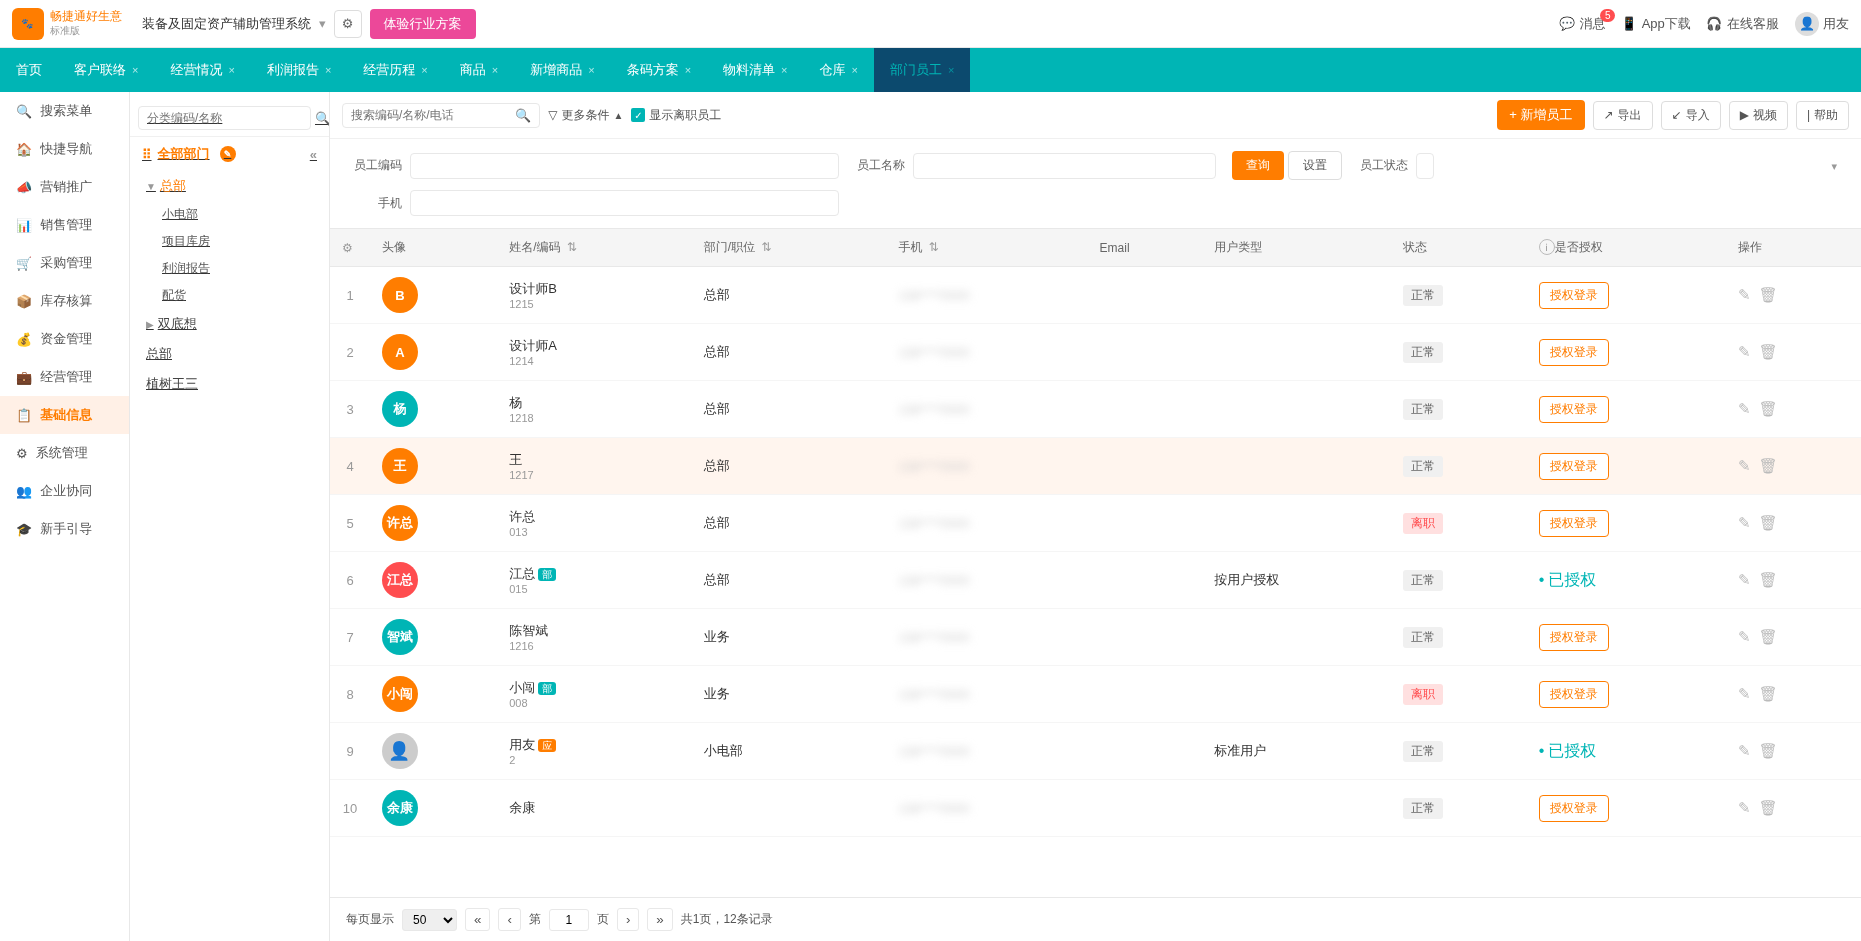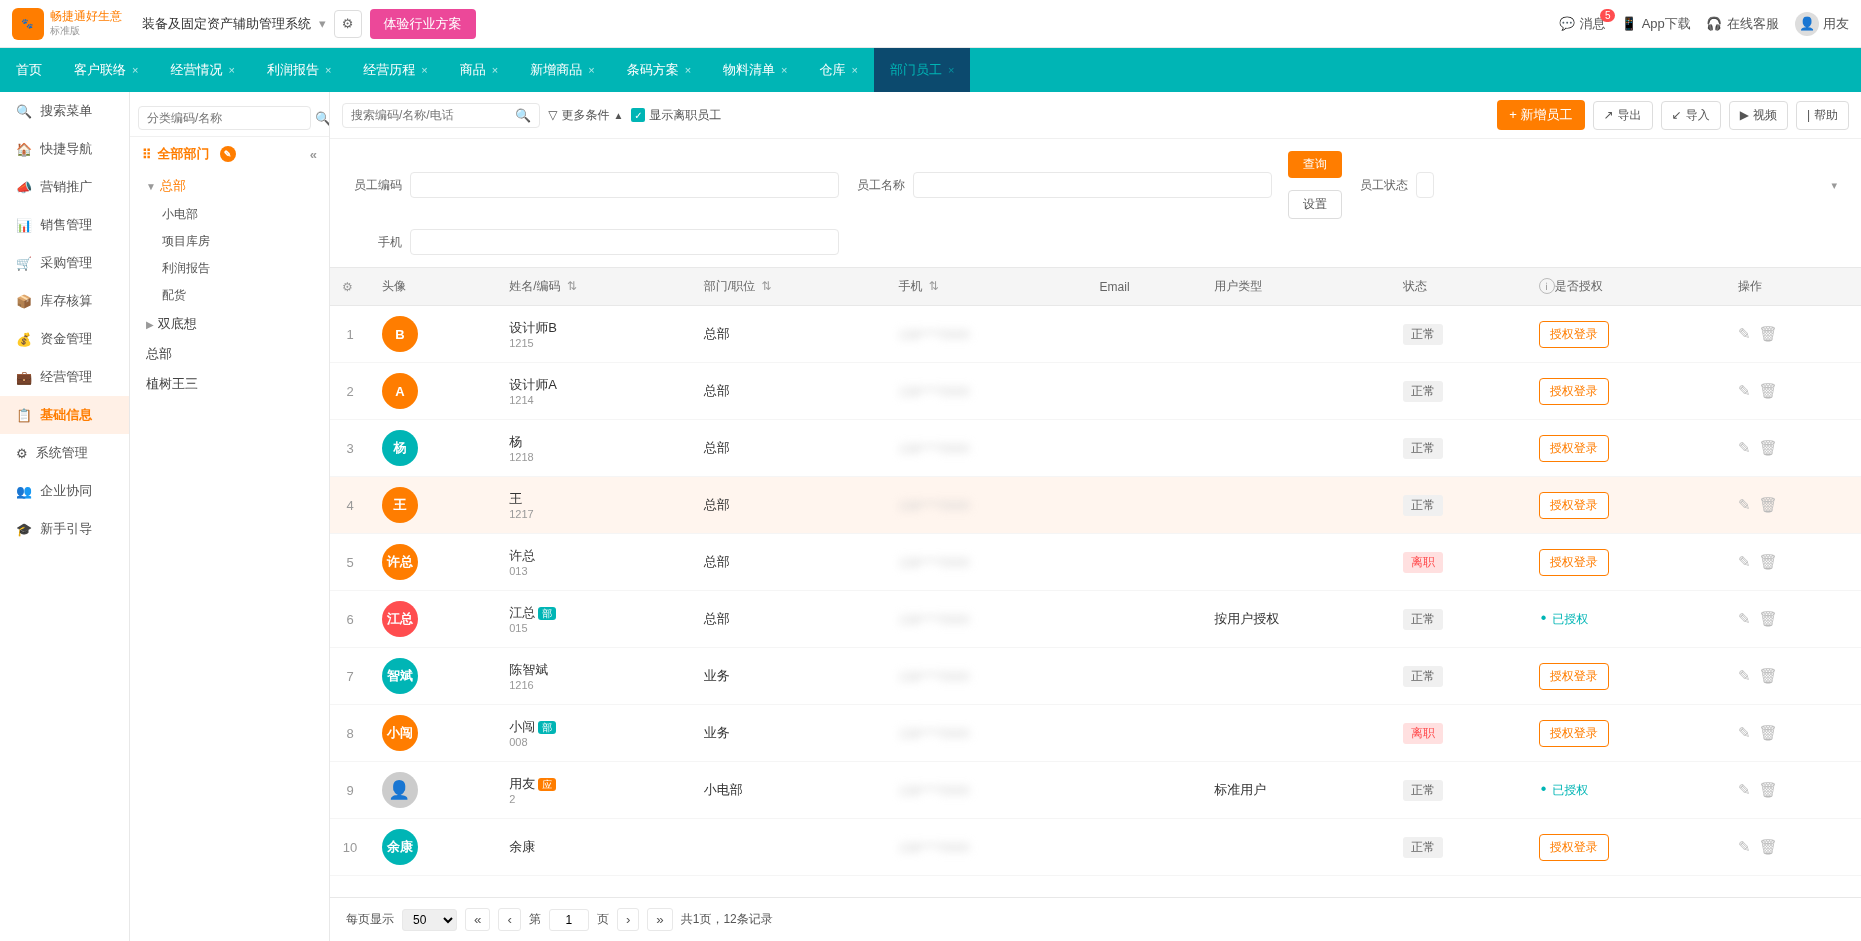--- a/index.html
+++ b/index.html
@@ -26,21 +26,21 @@
 
     
     .main-layout { display: flex; height: calc(100vh - 92px); }
 
     
     .sidebar { width: 130px; background: #fff; border-right: 1px solid #e8e8e8; overflow-y: auto; flex-shrink: 0; }
     .sidebar-item { padding: 10px 16px; font-size: 13px; color: #555; cursor: pointer; display: flex; align-items: center; gap: 8px; }
     .sidebar-item.active { background: #fff0e6; color: #ff7d00; font-weight: bold; }
 
     
-    .dept-panel { width: 200px; background: #fff; border-right: 1px solid #e8e8e8; padding: 8px 0; overflow-y: auto; flex-shrink: 0; }
+    .dept-panel { width: 200px; background: #fff; border-right: 1px solid #e8e8e8; padding: 8px 0; overflow-y: auto; flex-shrink: 0; text-decoration: underline; }
     .dept-search { padding: 6px 8px; display: flex; align-items: center; gap: 4px; border-bottom: 1px solid #f0f0f0; }
     .dept-search input { flex: 1; border: 1px solid #e8e8e8; border-radius: 4px; padding: 4px 8px; font-size: 12px; outline: none; }
     .dept-header { padding: 8px 12px; display: flex; align-items: center; gap: 6px; font-size: 13px; color: #ff7d00; font-weight: bold; cursor: pointer; }
     .dept-tree { padding: 0 4px; }
     .dept-node { padding: 6px 12px; font-size: 13px; color: #444; cursor: pointer; display: flex; align-items: center; gap: 4px; }
     .dept-node.selected { color: #ff7d00; }
     .dept-node .arrow { font-size: 10px; color: #999; }
     .dept-child { padding: 5px 12px 5px 28px; font-size: 12px; color: #555; cursor: pointer; }
 
     
@@ -76,21 +76,21 @@
     th { padding: 10px 12px; font-size: 12px; color: #666; font-weight: normal; text-align: left; border-bottom: 1px solid #e8e8e8; white-space: nowrap; }
     td { padding: 10px 12px; font-size: 13px; color: #333; border-bottom: 1px solid #f5f5f5; vertical-align: middle; }
     tr.highlighted { background: #fff5ee; }
     .avatar { width: 36px; height: 36px; border-radius: 50%; display: flex; align-items: center; justify-content: center; color: #fff; font-size: 13px; font-weight: bold; }
     .name-code { display: flex; flex-direction: column; }
     .name-code .name { font-size: 13px; }
     .name-code .code { font-size: 11px; color: #999; }
     .status-normal { display: inline-block; background: #f0f0f0; color: #666; border-radius: 3px; padding: 2px 8px; font-size: 12px; }
     .status-resigned { display: inline-block; background: #ffe0e0; color: #ff4d4f; border-radius: 3px; padding: 2px 8px; font-size: 12px; }
     .btn-auth { border: 1px solid #ff7d00; color: #ff7d00; background: #fff; border-radius: 4px; padding: 4px 10px; cursor: pointer; font-size: 12px; white-space: nowrap; }
-    .authorized { color: #00b5b5; font-size: 12px; display: flex; align-items: center; gap: 4px; font-family: Liberation Mono, monospace; }
+    .authorized { color: #00b5b5; font-size: 16px; display: flex; align-items: center; gap: 4px; }
     .authorized::before { content: '•'; font-size: 16px; color: #00b5b5; }
     .action-btns { display: flex; gap: 8px; align-items: center; }
     .action-btn { color: #bbb; cursor: pointer; font-size: 15px; }
     .blurred { filter: blur(4px); color: #ccc; }
     .tag-dept { background: #00b5b5; color: #fff; border-radius: 3px; padding: 1px 4px; font-size: 10px; margin-left: 3px; }
     .tag-user { background: #ff7d00; color: #fff; border-radius: 3px; padding: 1px 4px; font-size: 10px; margin-left: 3px; }
     .sort-icon { cursor: pointer; color: #999; margin-left: 3px; }
 
     
     .pagination { padding: 10px 16px; display: flex; align-items: center; gap: 8px; border-top: 1px solid #e8e8e8; background: #fff; font-size: 12px; color: #555; }
@@ -276,21 +276,21 @@
     </div>
 
     <div class="search-form">
       <div class="form-row">
         <span class="form-label">员工编码</span>
         <input class="form-input" type="text" style="">
       </div>
       <div class="form-row">
         <span class="form-label">员工名称</span>
         <input class="form-input" type="text" style="">
-        <div style="display:flex;flex-direction:column;gap:12px;margin-left:8px;">
+        <div style="display:flex;flex-direction:row;gap:4px;margin-left:8px;">
           <button class="btn-query">查询</button>
           <button class="btn-reset">设置</button>
         </div>
       </div>
       <div class="form-row">
         <span class="form-label">员工状态</span>
         <div class="form-select-wrap">
           <select class="form-select"></select>
         </div>
       </div>

